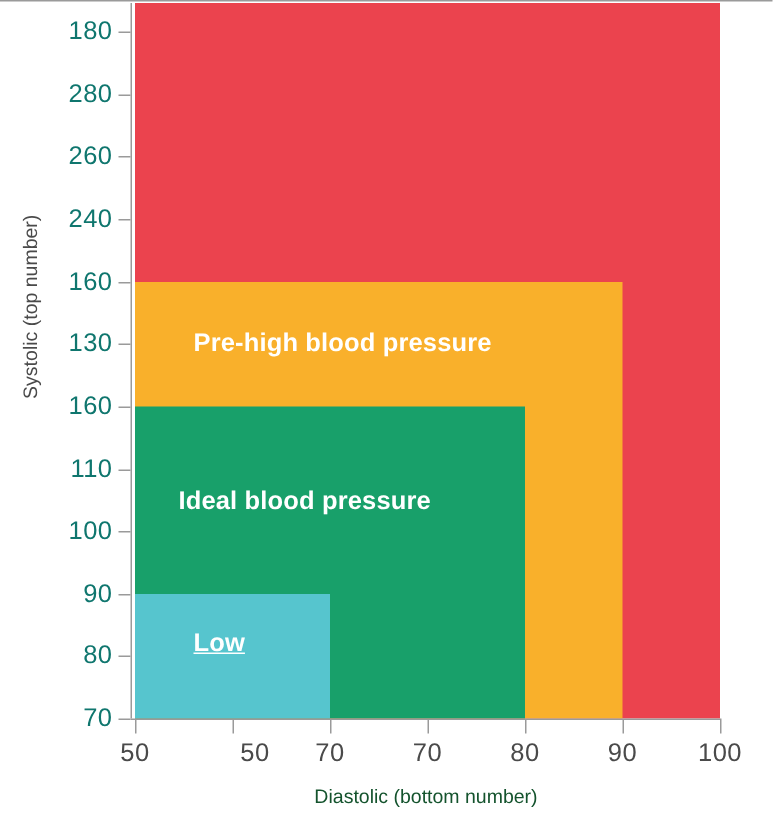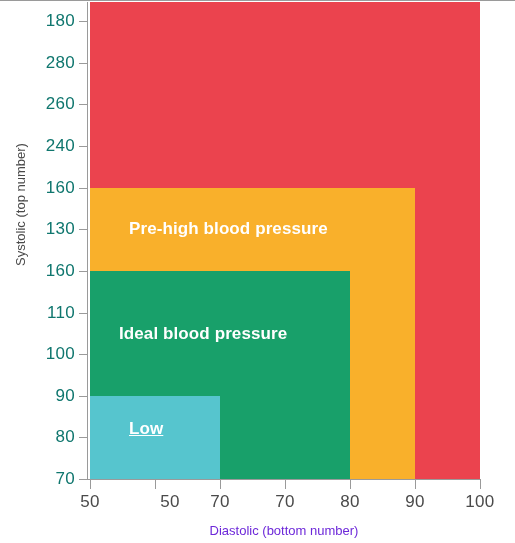--- a/index.html
+++ b/index.html
@@ -135,21 +135,21 @@
     white-space: nowrap;
   }
 
   #x-axis-title {
     position: absolute;
     left: 87px;
     top: 522px;
     width: 394px;
     text-align: center;
     font-size: 13px;
-    color: #6d28d9;
+    color: #14532d;
     white-space: nowrap;
   }
 </style>
 </head>
 <body>
 
 <div id="chart-root">
 
   <div id="plot-area">
 

